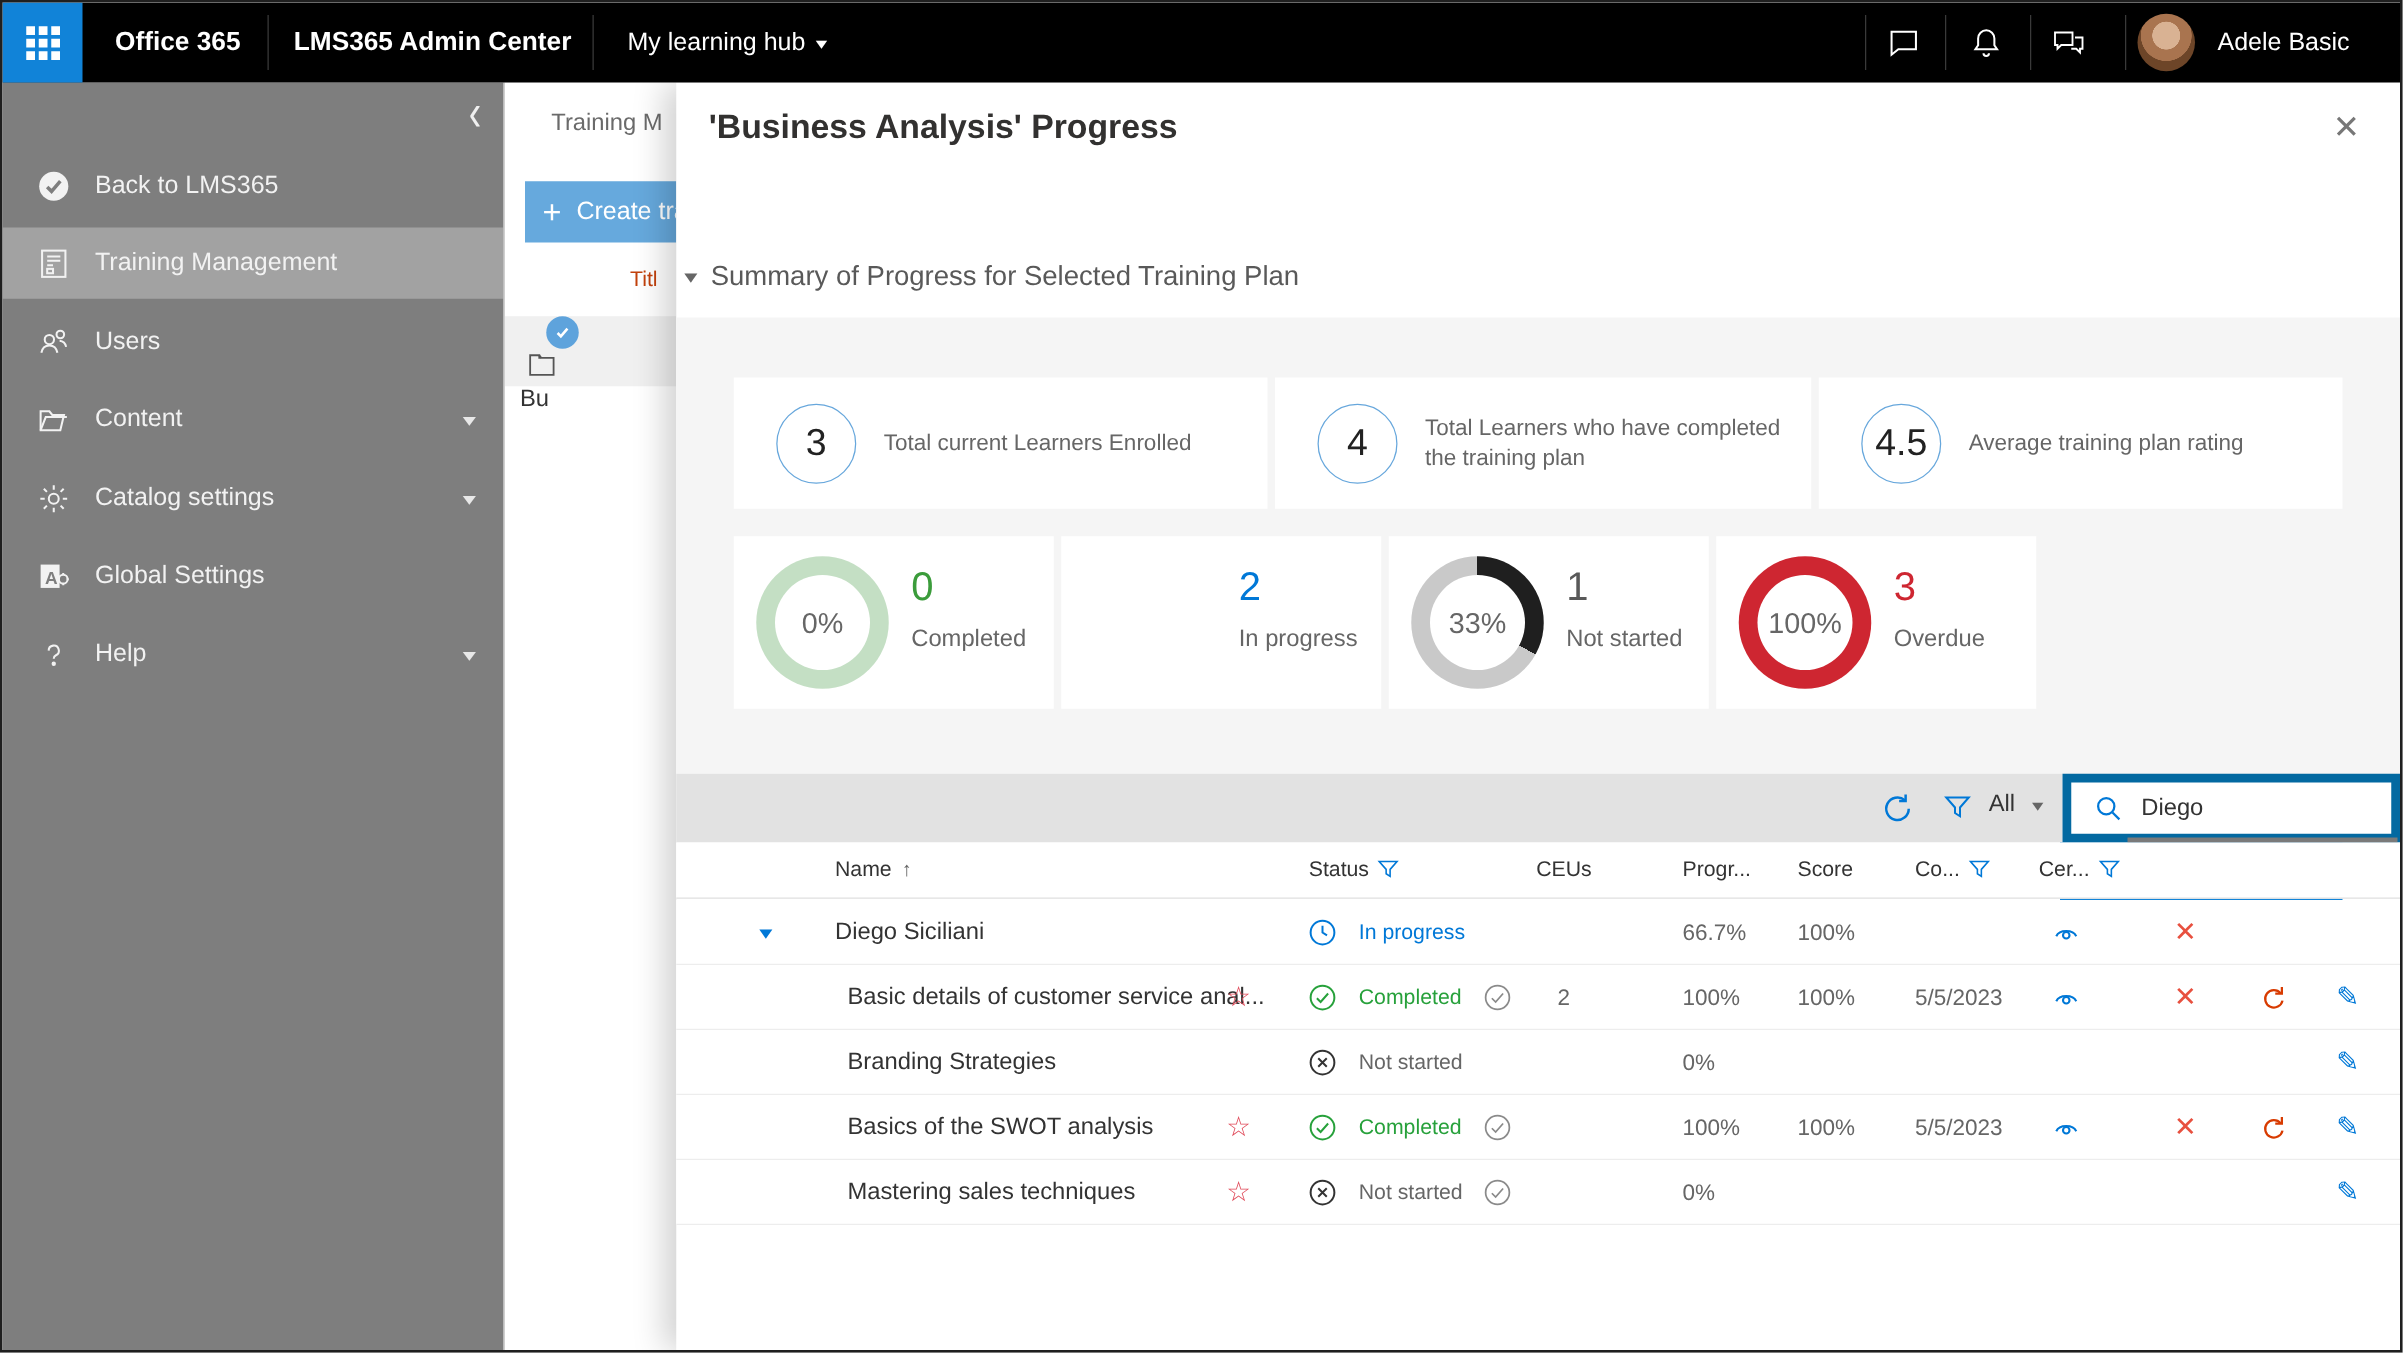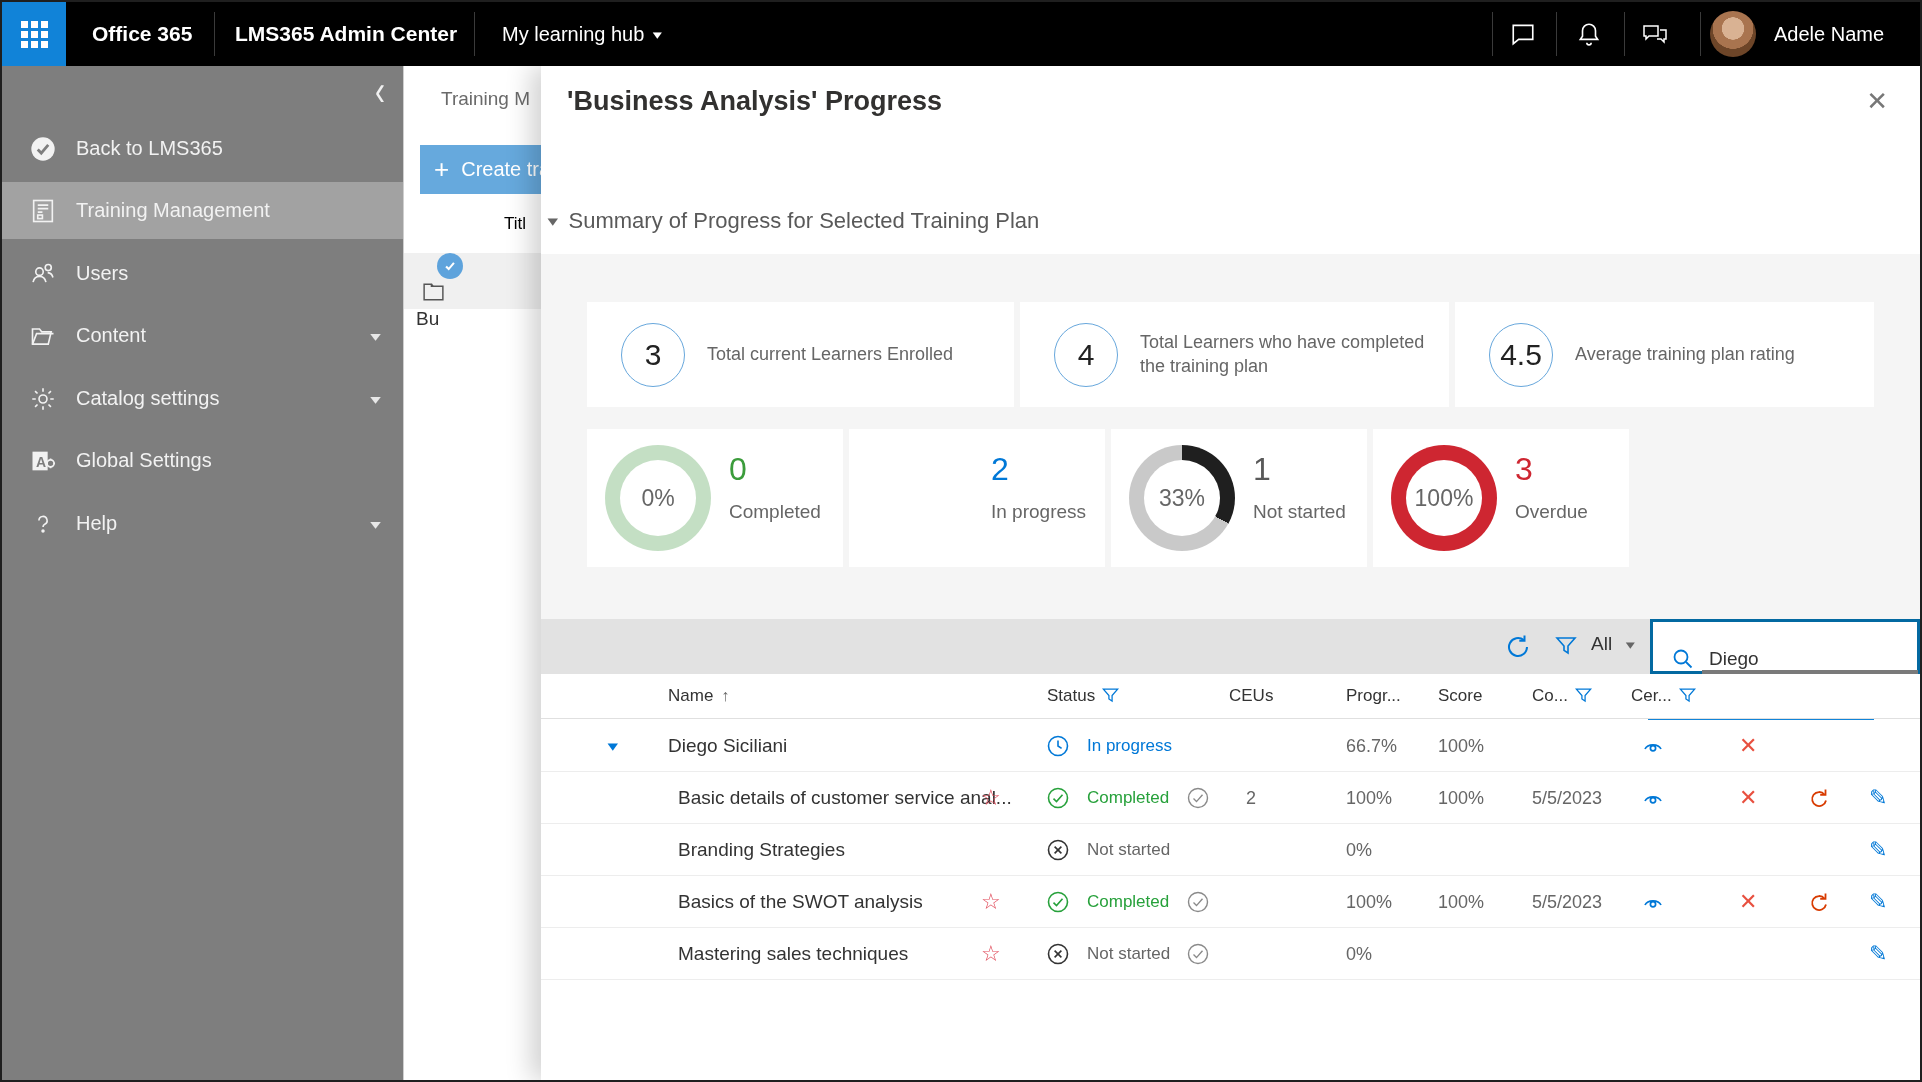--- a/index.html
+++ b/index.html
@@ -31,21 +31,21 @@
   .nav-item .nic svg{width:28px;height:28px;stroke:#f2f2f2;fill:none;stroke-width:1.4;}
   .nav-item .lbl{margin-left:18px;white-space:nowrap;}
   .nav-item .nchev{position:absolute;right:24px;font-size:14px;color:#e8e8e8;transform:scaleX(1.5);}
   .nav-item.selected{background:#a2a2a2;text-align:center;}
 
   
   .bgpanel{position:absolute;left:401px;top:64px;width:138px;height:1016px;background:#fff;border-left:1px solid #cfcfcf;z-index:31;overflow:hidden;}
   .bg-title{position:absolute;left:37px;top:22px;font-size:19px;color:#6a6a6a;white-space:nowrap;}
   .bg-create{position:absolute;left:16px;top:79px;width:140px;height:49px;background:#66a9dd;color:#fff;font-size:20px;display:flex;align-items:center;white-space:nowrap;cursor:pointer;}
   .bg-create .plus{font-size:26px;font-weight:300;margin:0 12px 0 14px;}
-  .bg-col{position:absolute;left:100px;top:148px;font-size:17px;color:#000000;}
+  .bg-col{position:absolute;left:100px;top:148px;font-size:17px;color:#c2410c;}
   .bg-row{position:absolute;left:0;top:187px;width:138px;height:56px;background:#f0f0f0;display:flex;cursor:pointer;flex-direction:column;}
   .bg-check{width:26px;height:26px;border-radius:50%;background:#5ea3dc;margin-left:33px;display:flex;align-items:center;justify-content:center;flex:none;}
   .bg-check svg{width:14px;height:14px;stroke:#fff;stroke-width:2.4;fill:none;}
   .bg-folder{margin-left:17px;flex:none;}
   .bg-folder svg{width:25px;height:25px;stroke:#555;fill:none;stroke-width:1.4;}
   .bg-rowtext{margin-left:12px;font-size:19px;color:#333;}
 
   
   .modal{position:absolute;left:539px;top:64px;right:0;bottom:0;background:#fff;z-index:35;box-shadow:-10px 0 24px rgba(0,0,0,.18);}
   .m-close{position:absolute;right:32px;top:20px;font-size:26px;color:#777;cursor:pointer;font-weight:300;}
@@ -77,21 +77,21 @@
   .dl-l1{position:absolute;left:56px;top:24px;font-size:19px;font-weight:600;white-space:nowrap;}
   .dl-l2{position:absolute;left:56px;top:51px;font-size:15px;font-weight:300;}
 
   
   .ttoolbar{position:absolute;left:0;top:553px;right:0;height:55px;background:#e2e2e2;}
   .t-refresh{position:absolute;left:962px;top:13px;width:30px;height:30px;cursor:pointer;}
   .t-filter{position:absolute;left:1013px;top:15px;width:26px;height:26px;cursor:pointer;}
   .funnel{width:24px;height:24px;stroke:#0078d7;fill:none;stroke-width:1.6;}
   .t-all{position:absolute;left:1050px;top:14px;font-size:19px;color:#333;cursor:pointer;}
   .t-allchev{position:absolute;left:1086px;top:18px;font-size:13px;color:#666;transform:scaleX(1.4);cursor:pointer;}
-  .searchbox{position:absolute;left:1109px;top:0;right:0;height:55px;background:#fff;border:3px solid #0369a1;display:flex;align-items:flex-end;}
+  .searchbox{position:absolute;left:1109px;top:0;right:0;height:55px;background:#fff;border:7px solid #0369a1;display:flex;align-items:center;}
   .searchbox svg{width:24px;height:24px;stroke:#0078d7;fill:none;stroke-width:1.8;margin-left:18px;flex:none;}
   .searchbox input{border:none;outline:none;font-size:19px;color:#333;margin-left:12px;flex:1;background:transparent;}
   .hscroll{position:absolute;left:1161px;top:604px;right:2px;height:4px;background:#7a7a7a;cursor:pointer;}
 
   
   .thead{position:absolute;left:0;top:608px;right:0;height:45px;background:#fff;border-bottom:1px solid #e0e0e0;font-size:17px;color:#333;}
   .th{position:absolute;top:12px;white-space:nowrap;cursor:pointer;}
   .th .funnel{width:19px;height:19px;vertical-align:-4px;margin-left:6px;}
   .sortarrow{font-size:16px;color:#666;margin-left:8px;font-weight:300;}
   #rows{position:absolute;left:0;top:654px;right:0;}
@@ -157,21 +157,21 @@
     </div>
     <span class="tb-sep" style="left:1622px"></span>
     <div class="tb-icon" style="left:1630px">
       <svg viewBox="0 0 26 24">
           <path d="M2 4h14v10H7l-3 3v-3H2z"></path>
           <path d="M18 8h6v9h-2v3l-3-3h-4"></path>
         </svg>
     </div>
     <span class="tb-sep" style="left:1698px"></span>
     <span class="avatar"></span>
-    <span class="tb-text tb-name">Adele Name</span>
+    <span class="tb-text tb-name">Adele Basic</span>
   </div>
 
   <div class="sidebar">
     <span class="collapse">‹</span>
 
     <div class="nav-item" style="top:54px">
       <span class="nic">
         <svg viewBox="0 0 24 24">
             <circle cx="12" cy="12" r="10" fill="#f2f2f2" stroke="none"></circle>
             <path d="M7.5 12.5l3 3 6-7" fill="none" stroke="#7e7e7e" stroke-width="2.4"></path>

